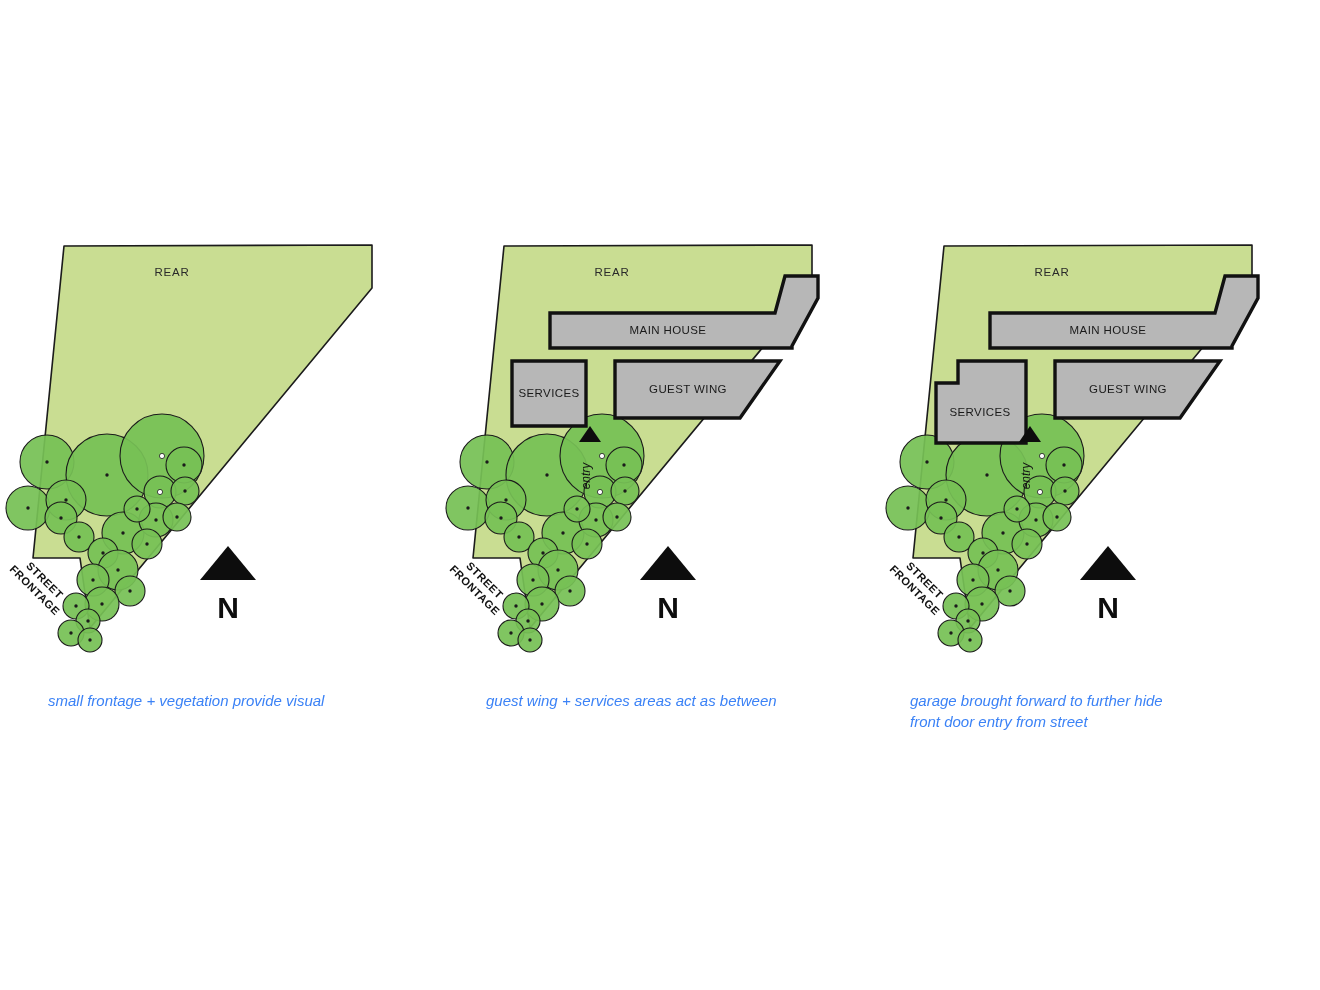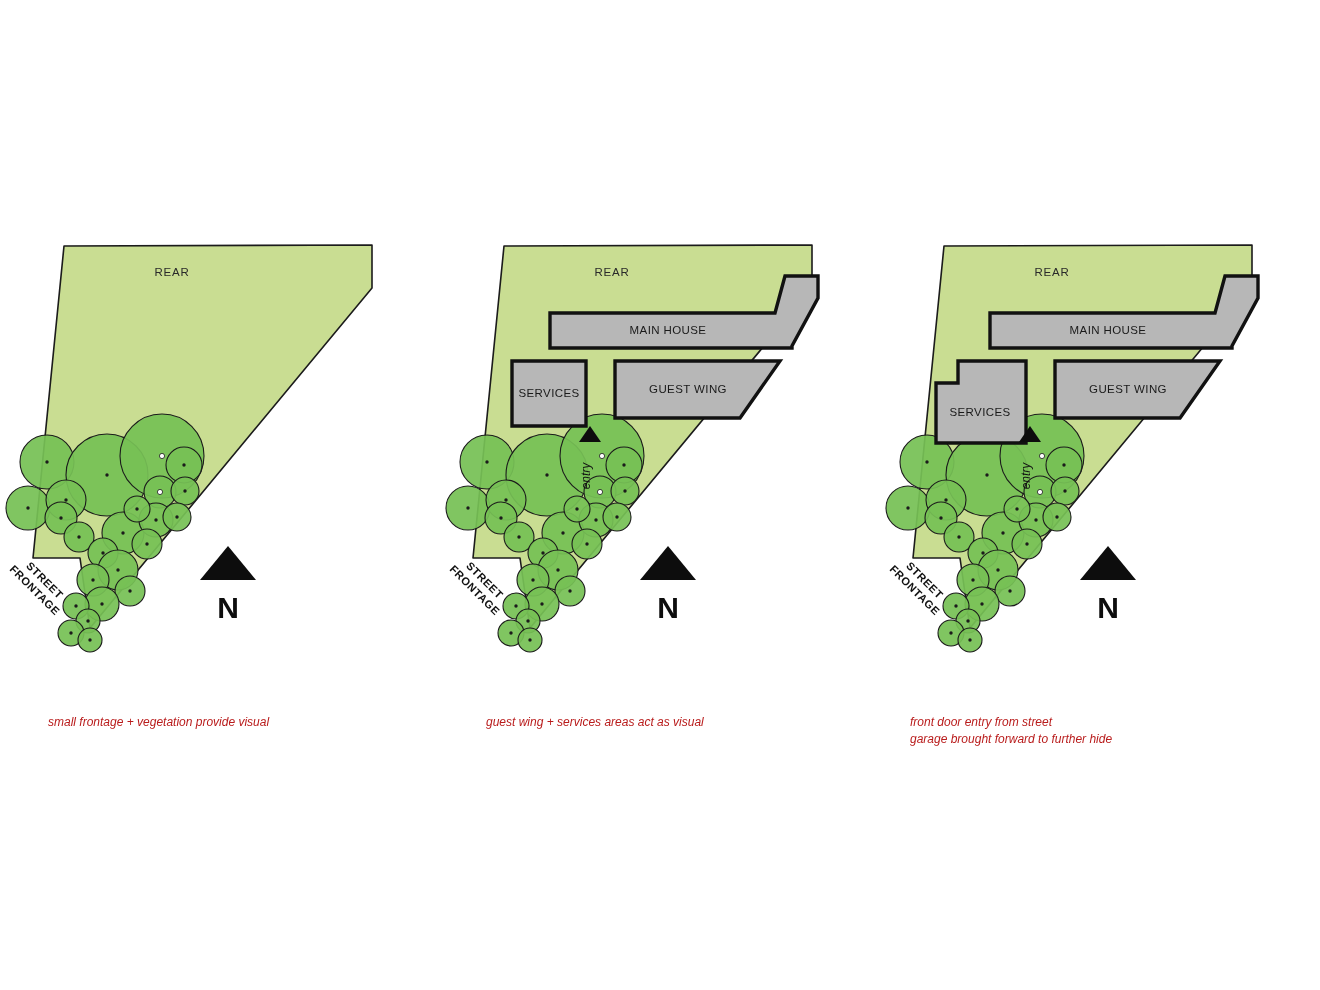--- a/index.html
+++ b/index.html
@@ -107,26 +107,26 @@
     font-weight: 700;
     fill: #0d0d0d;
     text-anchor: middle;
   }
   .entry-tri {
     fill: #0d0d0d;
   }
 
   .caption {
     position: absolute;
-    top: 714px;
-    font-family: "Liberation Sans", sans-serif;
-    font-size: 12px;
+    top: 690px;
+    font-family: "Liberation Sans", sans-serif;
+    font-size: 15px;
     font-style: italic;
     line-height: 1.42;
-    color: #b91c1c;
+    color: #3b82f6;
     width: 360px;
   }
   #panel-1 .caption { left: 48px; }
   #panel-2 .caption { left: 46px; }
   #panel-3 .caption { left: 30px; }
   .caption-line { display: block; white-space: nowrap; }
 </style>
 </head>
 <body>
 
@@ -272,21 +272,21 @@
       <g transform="translate(42,355) rotate(45)">
         <text class="frontage-label" x="0" y="0">STREET</text>
         <text class="frontage-label" x="0" y="14">FRONTAGE</text>
       </g>
       <g>
         <polygon class="north-tri" points="228,318 256,352 200,352"></polygon>
         <text class="north-letter" x="228" y="390">N</text>
       </g>
     </svg>
     <div class="caption">
-      <span class="caption-line">guest wing + services areas act as visual</span>
+      <span class="caption-line">guest wing + services areas act as between</span>
     </div>
   </div>
 
   <div class="panel" id="panel-3">
     <svg class="panel-svg" viewBox="0 0 440 440">
       <polygon class="site-poly" points="64,18 372,17 372,60 90,400 80,330 33,330"></polygon>
       <g class="tree-layer">
           <circle class="tree" cx="47" cy="234" r="27"></circle>
           <circle class="tree" cx="107" cy="247" r="41"></circle>
           <circle class="tree" cx="28" cy="280" r="22"></circle>
@@ -355,18 +355,18 @@
       <g transform="translate(42,355) rotate(45)">
         <text class="frontage-label" x="0" y="0">STREET</text>
         <text class="frontage-label" x="0" y="14">FRONTAGE</text>
       </g>
       <g>
         <polygon class="north-tri" points="228,318 256,352 200,352"></polygon>
         <text class="north-letter" x="228" y="390">N</text>
       </g>
     </svg>
     <div class="caption">
+      <span class="caption-line">garage brought forward to further hide</span>
       <span class="caption-line">front door entry from street</span>
-      <span class="caption-line">garage brought forward to further hide</span>
     </div>
   </div>
 
 </div>
 
 </body></html>

